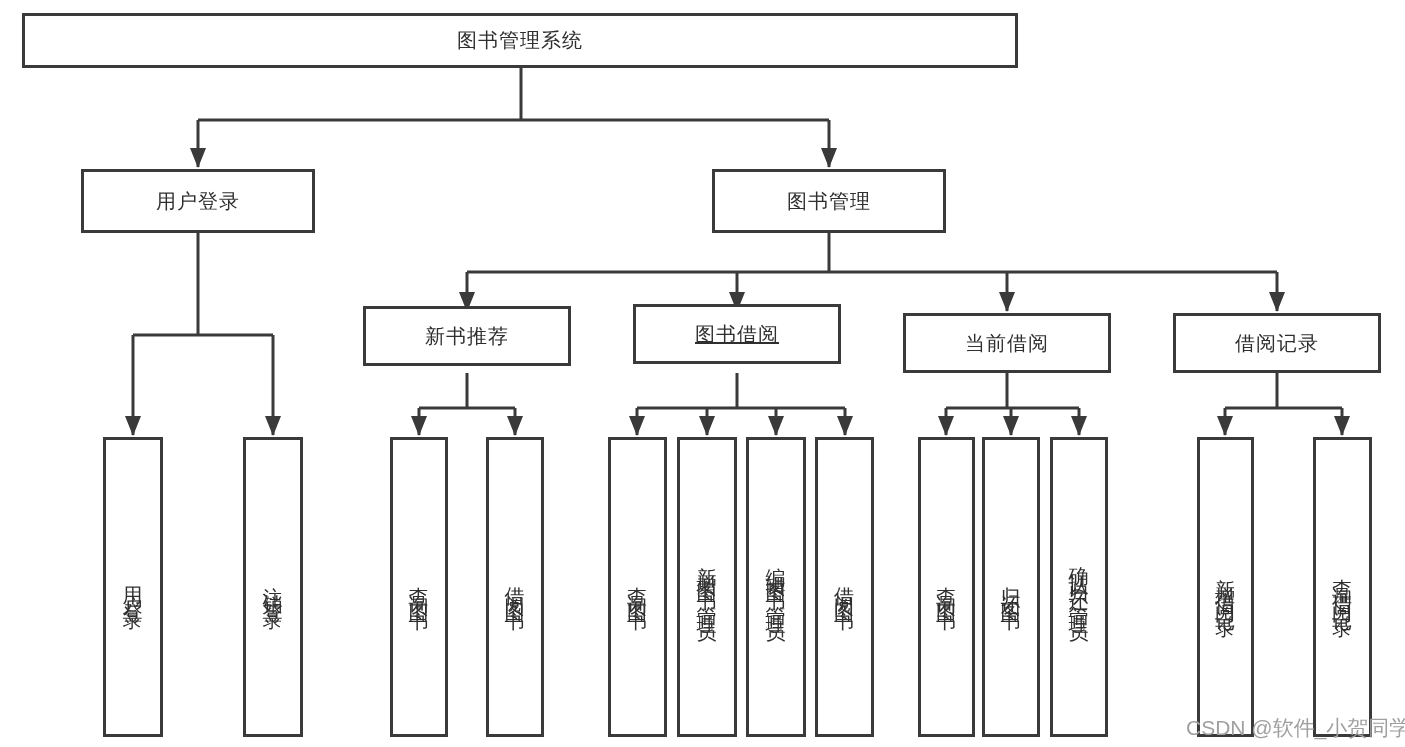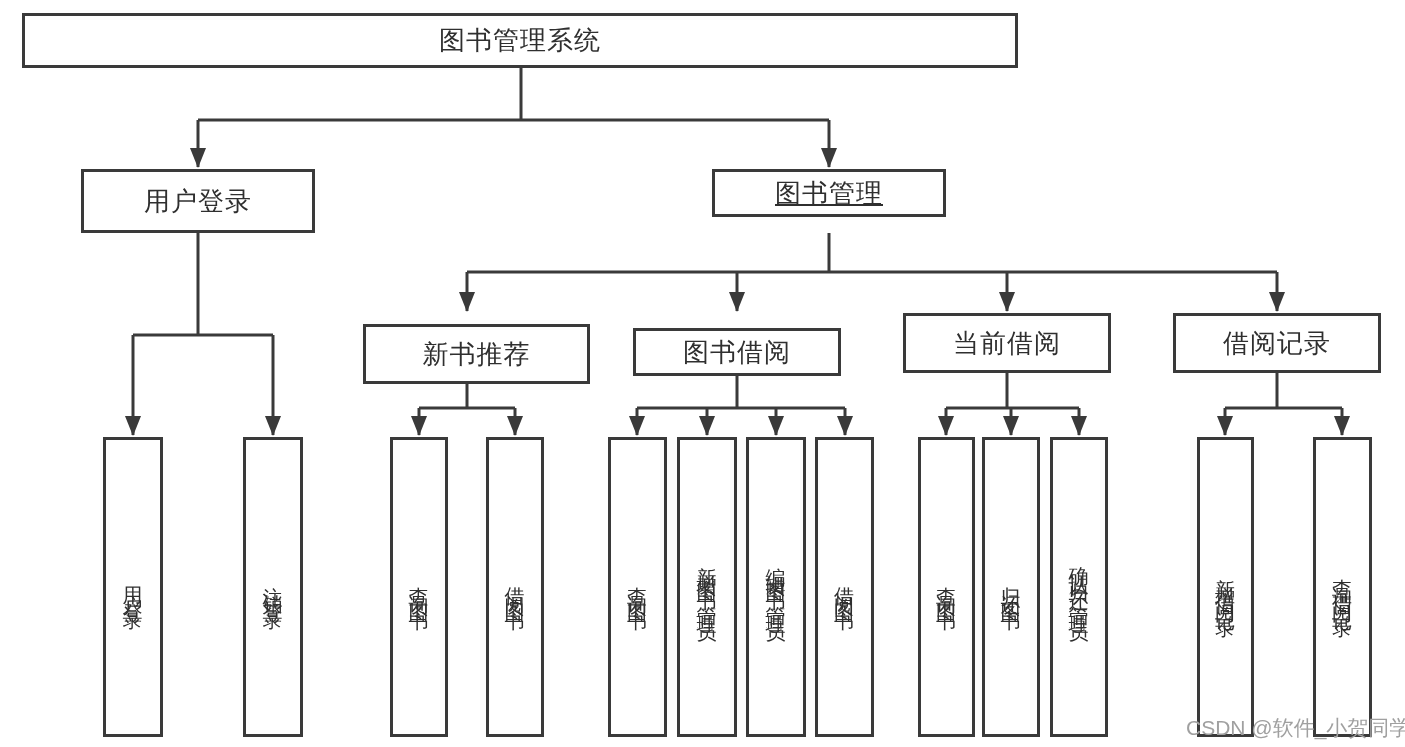--- a/index.html
+++ b/index.html
@@ -23,21 +23,21 @@
   .connectors .head{fill:var(--line);}
   .node{
     position:absolute;
     box-sizing:border-box;
     border:3px solid var(--line);
     background:var(--background);
     color:var(--text);
     display:flex;align-items:center;justify-content:center;
     z-index:2;
   }
-  .hnode{font-size:26px;letter-spacing:1px;}
+  .hnode{font-size:20px;letter-spacing:1px;}
   .vnode{
     writing-mode:vertical-rl;
     font-size:20px;
     letter-spacing:8px;
     line-height:1.1;
     text-align:center;
   }
   .watermark{
     position:absolute;
     left:1186px;top:714px;
@@ -84,24 +84,24 @@
     <line class="arrowshaft" x1="946" y1="408" x2="946" y2="435" marker-end="url(#arrowhead)"></line>
     <line class="arrowshaft" x1="1011" y1="408" x2="1011" y2="435" marker-end="url(#arrowhead)"></line>
     <line class="arrowshaft" x1="1079" y1="408" x2="1079" y2="435" marker-end="url(#arrowhead)"></line>
     <line class="arrowshaft" x1="1225" y1="408" x2="1225" y2="435" marker-end="url(#arrowhead)"></line>
     <line class="arrowshaft" x1="1342" y1="408" x2="1342" y2="435" marker-end="url(#arrowhead)"></line>
   </svg>
 
   <div class="node hnode" style="left:22px;top:13px;width:996px;height:55px;">图书管理系统</div>
 
   <div class="node hnode" style="left:81px;top:169px;width:234px;height:64px;">用户登录</div>
-  <div class="node hnode" style="left:712px;top:169px;width:234px;height:48px;text-decoration:underline;">图书管理</div>
+  <div class="node hnode" style="left:712px;top:169px;width:234px;height:64px;">图书管理</div>
 
-  <div class="node hnode" style="left:363px;top:324px;width:227px;height:60px;">新书推荐</div>
-  <div class="node hnode" style="left:633px;top:328px;width:208px;height:48px;">图书借阅</div>
+  <div class="node hnode" style="left:363px;top:306px;width:208px;height:60px;">新书推荐</div>
+  <div class="node hnode" style="left:633px;top:304px;width:208px;height:60px;text-decoration:underline;">图书借阅</div>
   <div class="node hnode" style="left:903px;top:313px;width:208px;height:60px;text-align:right;">当前借阅</div>
   <div class="node hnode" style="left:1173px;top:313px;width:208px;height:60px;">借阅记录</div>
 
   <div class="node vnode" style="left:103px;top:437px;width:60px;height:300px;">用户登录</div>
   <div class="node vnode" style="left:243px;top:437px;width:60px;height:300px;">注销登录</div>
 
   <div class="node vnode" style="left:390px;top:437px;width:58px;height:300px;">查询图书</div>
   <div class="node vnode" style="left:486px;top:437px;width:58px;height:300px;">借阅图书</div>
 
   <div class="node vnode" style="left:608px;top:437px;width:59px;height:300px;">查询图书</div>

